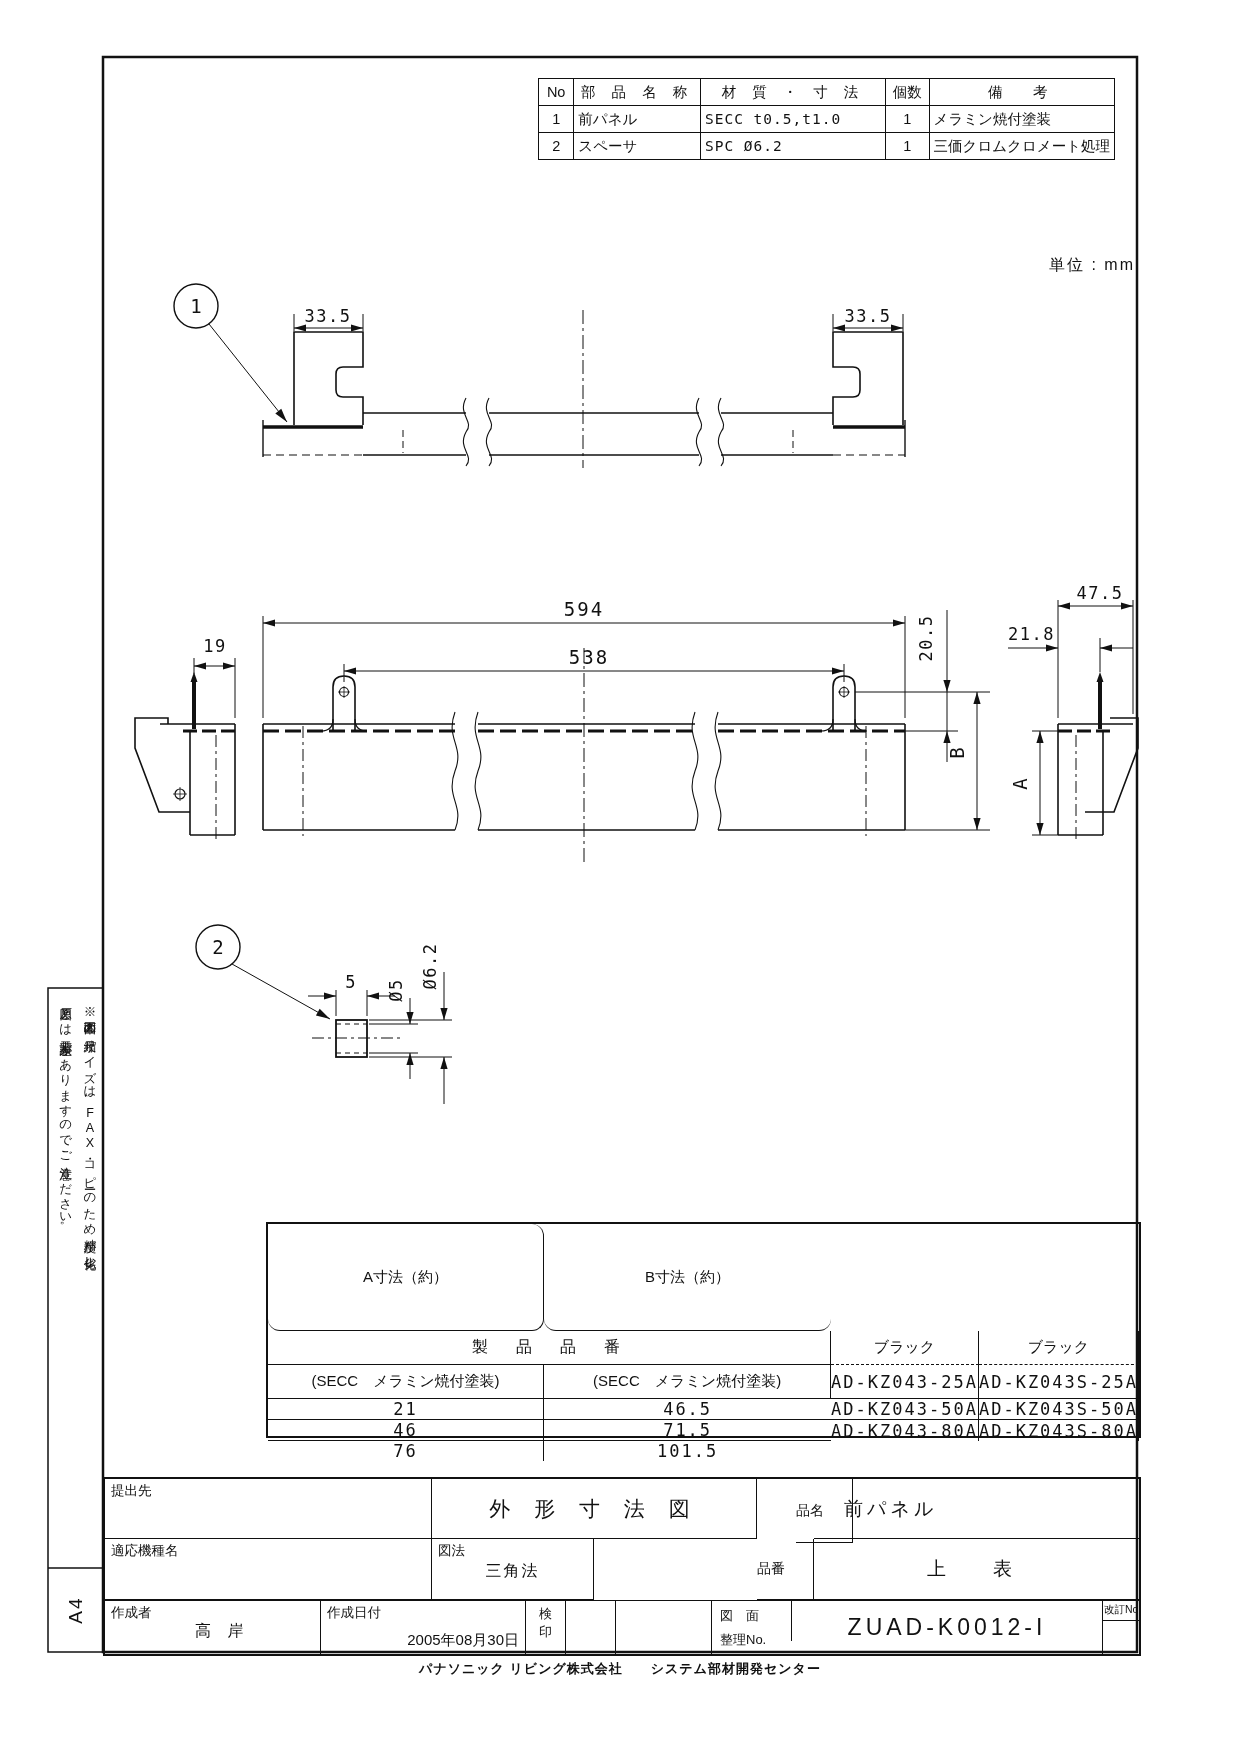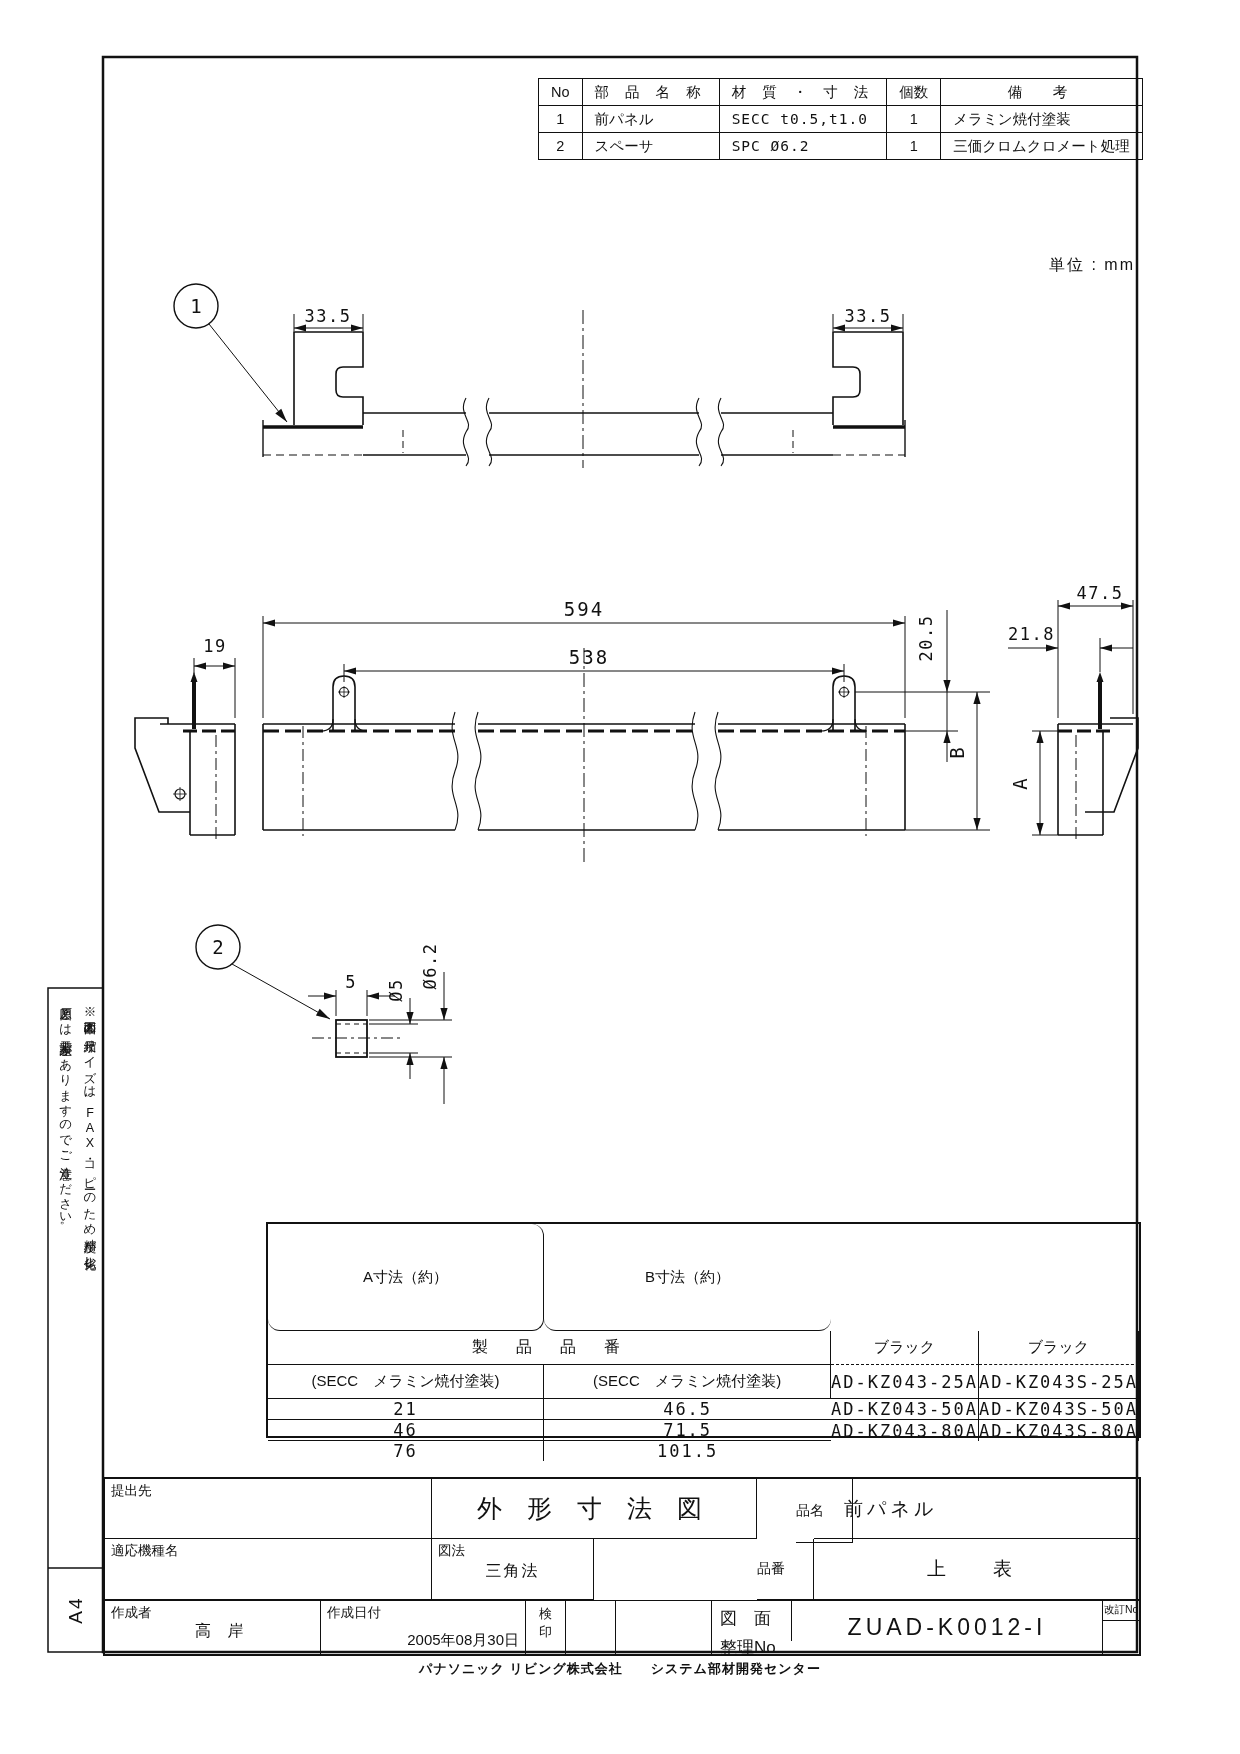--- a/index.html
+++ b/index.html
@@ -7,21 +7,21 @@
         font-family:"Liberation Sans",sans-serif;color:#111;overflow:hidden;}
   svg{position:absolute;left:0;top:0;}
   svg text{fill:#111;}
   .dim{font-family:"DejaVu Sans Mono",monospace;font-size:17px;letter-spacing:1.5px;}
   .dimbig{font-family:"DejaVu Sans Mono",monospace;font-size:19px;letter-spacing:2px;}
   .balloon{font-family:"DejaVu Sans Mono",monospace;font-size:19px;}
 
   
   .parts{left:538px;top:78px;width:577px;border-collapse:collapse;position:absolute;
          font-size:14.5px;}
-  .parts td{border:1.6px solid #111;padding:0 12px;height:26px;white-space:nowrap;}
+  .parts td{border:1.6px solid #111;padding:0 4px;height:26px;white-space:nowrap;}
   .parts .c{text-align:center;}
   .parts .mono{font-family:"DejaVu Sans Mono",monospace;letter-spacing:1px;}
 
   .unit{position:absolute;left:940px;top:255px;width:195px;text-align:right;
         font-size:16px;letter-spacing:2px;}
 
   
   .ptab{position:absolute;left:266px;top:1222px;width:871px;height:212px;
         border:2.2px solid #111;display:grid;
         grid-template-columns:306fr 318fr 122fr 121fr;
@@ -322,21 +322,21 @@
     <div class="mono noB">AD-KZ043S-80A</div>
     <div class="mono noB">76</div>
     <div class="mono noR noB">101.5</div>
   </div>
 
   <div class="tblock">
 
     <div class="tcell tlabel" style="left:0;top:0;width:327px;height:60px">
       <span>提出先</span>
     </div>
-    <div class="tcell" style="left:327px;top:0;width:325px;height:60px;display:flex;align-items:center;justify-content:center;font-size:25px;letter-spacing:9px">
+    <div class="tcell" style="left:327px;top:0;width:325px;height:60px;display:flex;align-items:center;justify-content:center;font-size:21px;letter-spacing:9px">
       <span>外 形 寸 法 図</span>
     </div>
     <div class="tcell" style="left:691px;top:0;width:57px;height:64px;display:flex;align-items:center;justify-content:flex-start;font-size:14px">
       <span>品名</span>
     </div>
     <div class="tcell" style="left:709px;top:0;width:325px;height:60px;border-right:none;display:flex;align-items:center;padding-left:30px;font-size:19px;letter-spacing:4px">
       <span>前パネル</span>
     </div>
 
     <div class="tcell tlabel" style="left:0;top:60px;width:327px;height:61px">
@@ -360,21 +360,21 @@
     <div class="tcell r3" style="left:216px;top:121px;width:205px;height:54px;border-bottom:none">
       <div class="tlabel" style="position:absolute">作成日付</div>
       <div style="position:absolute;right:6px;bottom:4px;font-size:15px">2005年08月30日</div>
     </div>
     <div class="tcell r3" style="left:421px;top:121px;width:40px;height:54px;border-bottom:none;font-size:13px;text-align:center">
       <div style="padding-top:4px">検</div>
       <div>印</div>
     </div>
     <div class="tcell r3" style="left:461px;top:121px;width:50px;height:54px;border-bottom:none"></div>
     <div class="tcell r3" style="left:511px;top:121px;width:96px;height:54px;border-bottom:none"></div>
-    <div class="tcell r3" style="left:607px;top:121px;width:80px;height:41px;border-bottom:none;font-size:17px;padding:6px 4px 0 8px">
+    <div class="tcell r3" style="left:607px;top:121px;width:80px;height:41px;border-bottom:none;font-size:13px;padding:6px 4px 0 8px">
       <div>図　面</div>
       <div style="margin-top:6px">整理No.</div>
     </div>
     <div class="tcell r3" style="left:687px;top:121px;width:311px;height:54px;border-bottom:none;display:flex;align-items:center;justify-content:center;font-family:Liberation Sans, sans-serif;font-size:23px;letter-spacing:4px">
       <span>ZUAD-K0012-I</span>
     </div>
     <div class="tcell r3" style="left:998px;top:121px;width:36px;height:54px;border-right:none;border-bottom:none">
       <div style="font-size:10.5px;border-bottom:1px solid #111;padding:2px 1px 3px 1px;white-space:nowrap">改訂No.</div>
     </div>
   </div>

